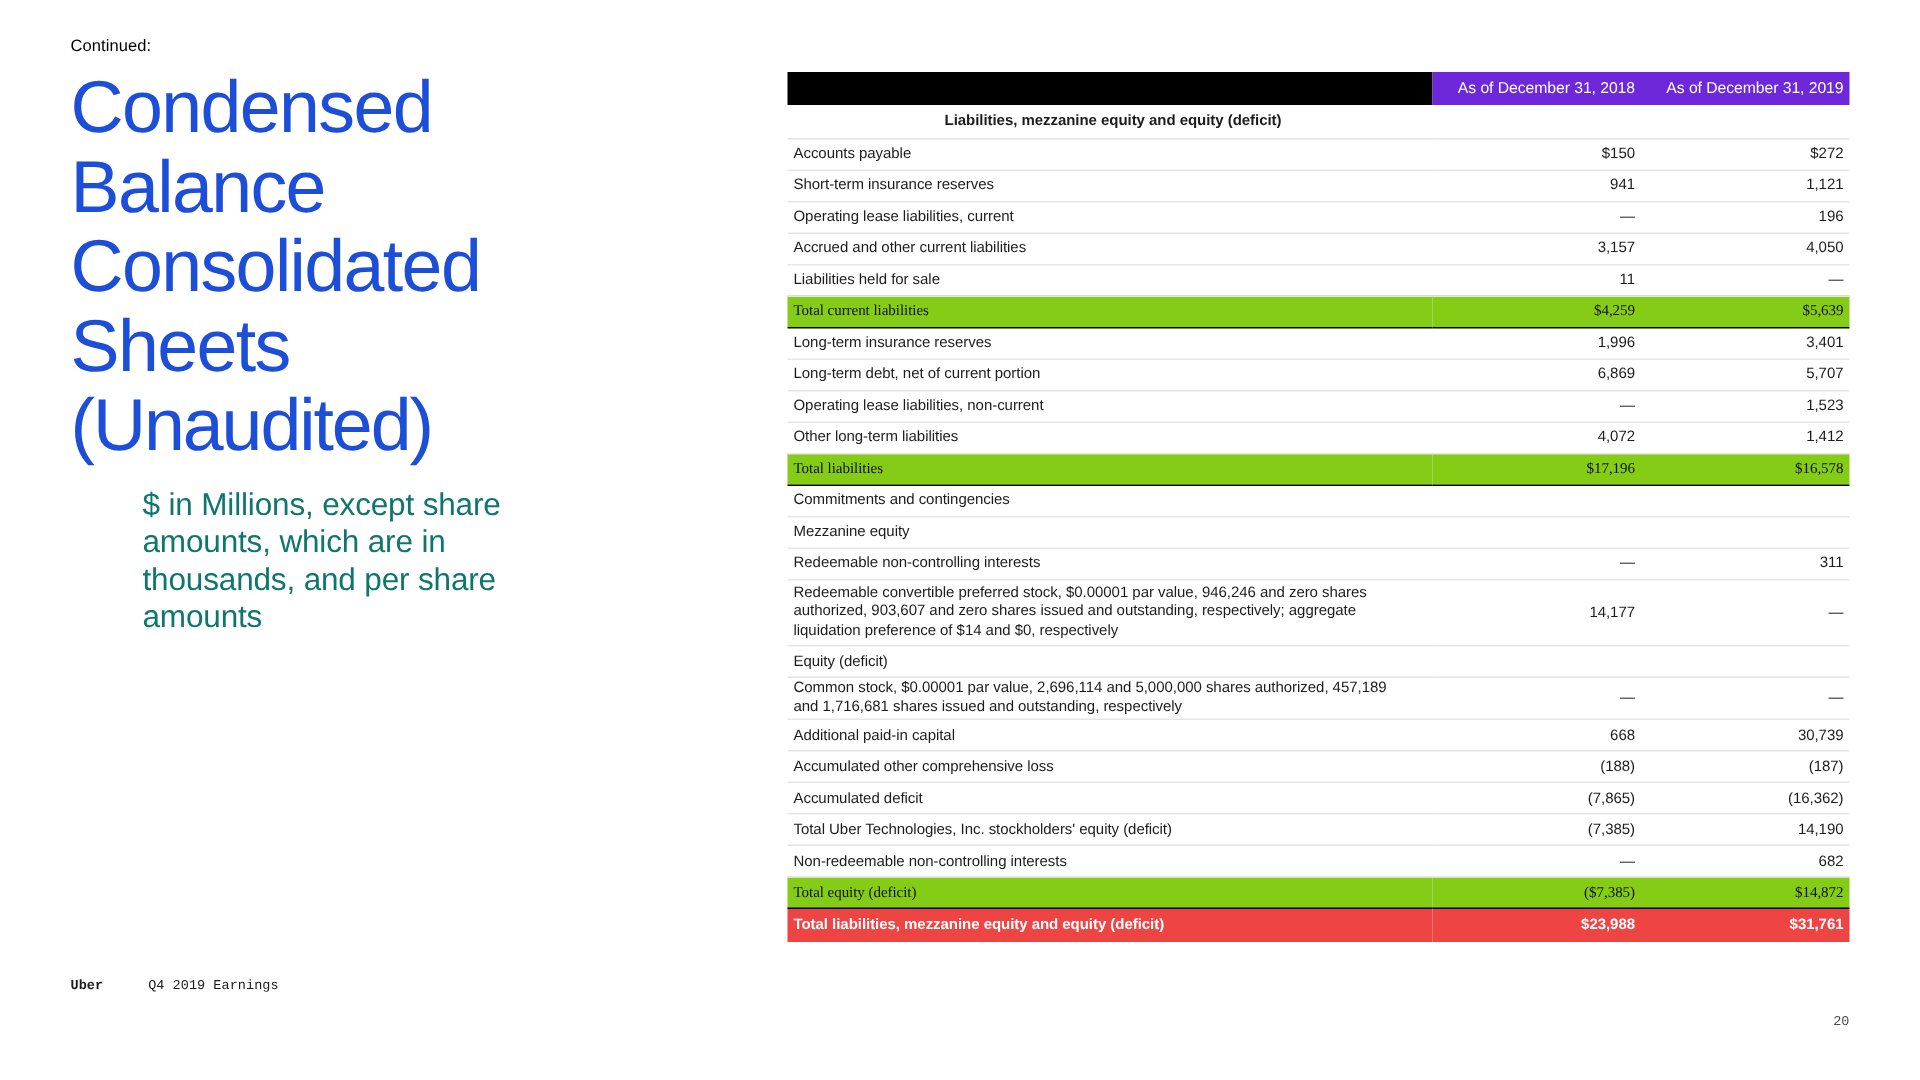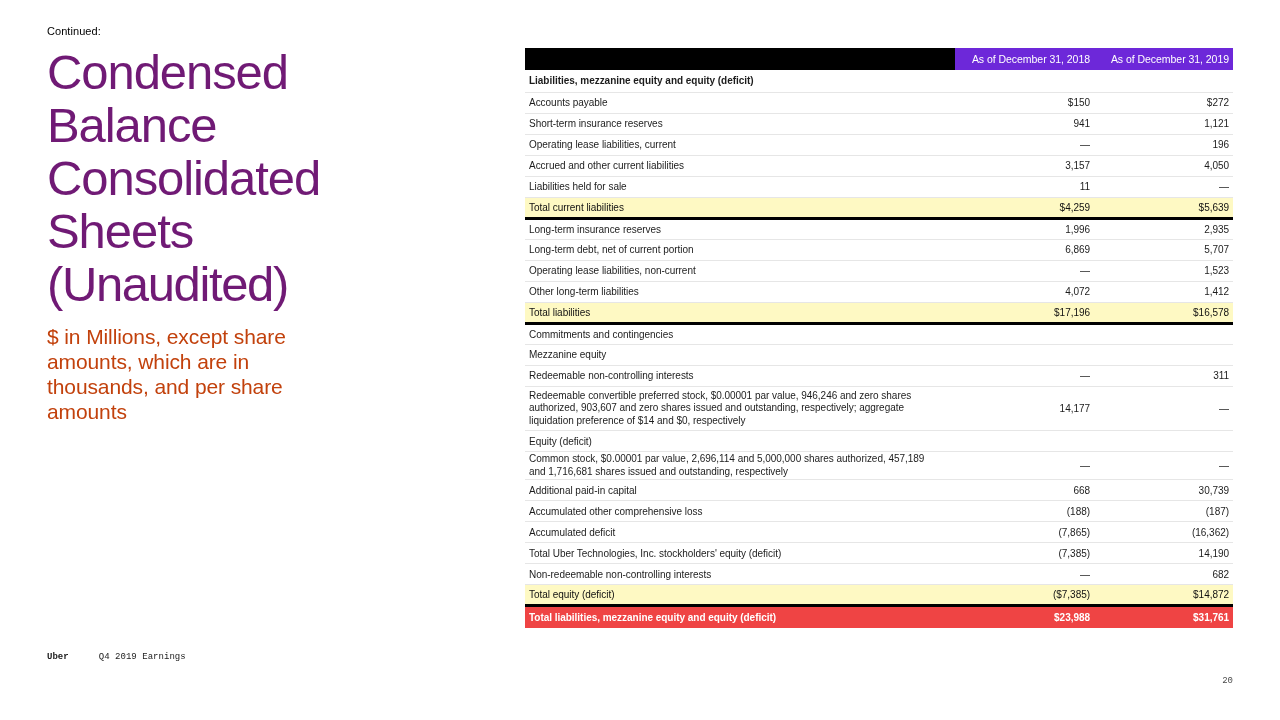--- a/index.html
+++ b/index.html
@@ -22,31 +22,32 @@
     font-size: 11px;
     color: #000;
     letter-spacing: .005em;
     margin-bottom: 9px;
   }
   .slide-title {
     font-size: 49px;
     line-height: 53px;
     font-weight: 400;
     letter-spacing: -0.022em;
-    color: #701a75;
+    color: #1d4ed8;
   }
   .slide-title .unaudited { font-weight: 300; letter-spacing: -0.028em; }
   .slide-subtitle {
     margin-top: 13px;
     font-size: 21px;
     line-height: 25px;
     font-weight: 300;
     letter-spacing: -0.005em;
-    color: #c2410c;
+    color: #0f766e;
     width: 270px;
+    margin-left: 48px;
   }
 
   
   .table-wrap {
     position: absolute;
     left: 525px; top: 48px;
     width: 708px;
   }
   table.fin {
     width: 100%;
@@ -83,30 +84,32 @@
   tbody td.val {
     text-align: right;
     padding: 0 4px 0 0;
     white-space: nowrap;
   }
 
   tr.section-head td {
     font-weight: bold;
     font-size: 10px;
     height: 22px;
+    text-align: center;
   }
   tr.tall td { height: 38px; padding-top: 3px; padding-bottom: 3px; margin-left: 36px; }
   tr.tall td.label { line-height: 12.5px; padding-right: 14px; }
   tr.tall2 td { height: 28px; }
   tr.tall2 td.label { line-height: 12.5px; padding-right: 14px; }
 
   tr.subtotal td {
-    background: #fef9c3;
-    border-bottom: 3px solid #000000;
+    background: #84cc16;
+    border-bottom: 1px solid #000000;
     color: #111;
+    font-family: Liberation Serif, serif;
   }
   tr.grandtotal td {
     background: #ef4444;
     color: #ffffff;
     font-weight: bold;
     border-bottom: none;
     height: 22px;
   }
 
   
@@ -188,21 +191,21 @@
             <td class="val">—</td>
           </tr>
           <tr class="subtotal">
             <td class="label">Total current liabilities</td>
             <td class="val">$4,259</td>
             <td class="val">$5,639</td>
           </tr>
           <tr>
             <td class="label">Long-term insurance reserves</td>
             <td class="val">1,996</td>
-            <td class="val">2,935</td>
+            <td class="val">3,401</td>
           </tr>
           <tr>
             <td class="label">Long-term debt, net of current portion</td>
             <td class="val">6,869</td>
             <td class="val">5,707</td>
           </tr>
           <tr>
             <td class="label">Operating lease liabilities, non-current</td>
             <td class="val">—</td>
             <td class="val">1,523</td>

